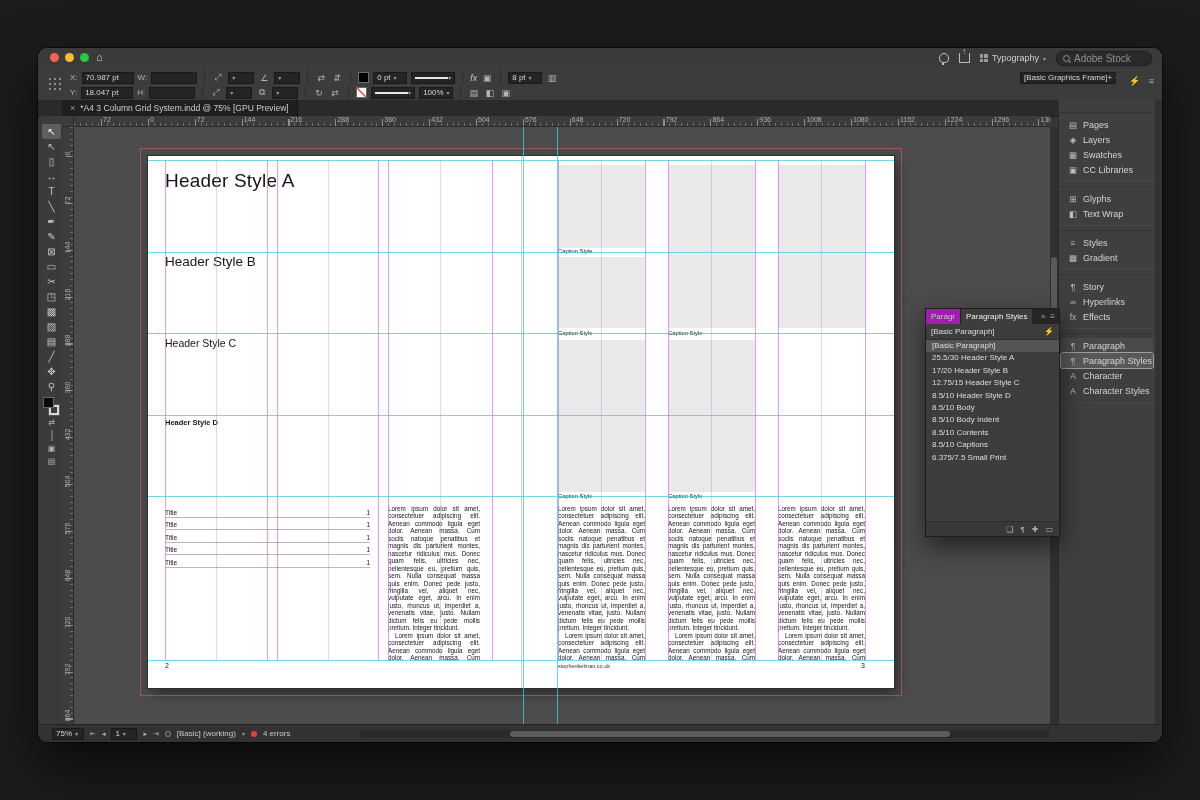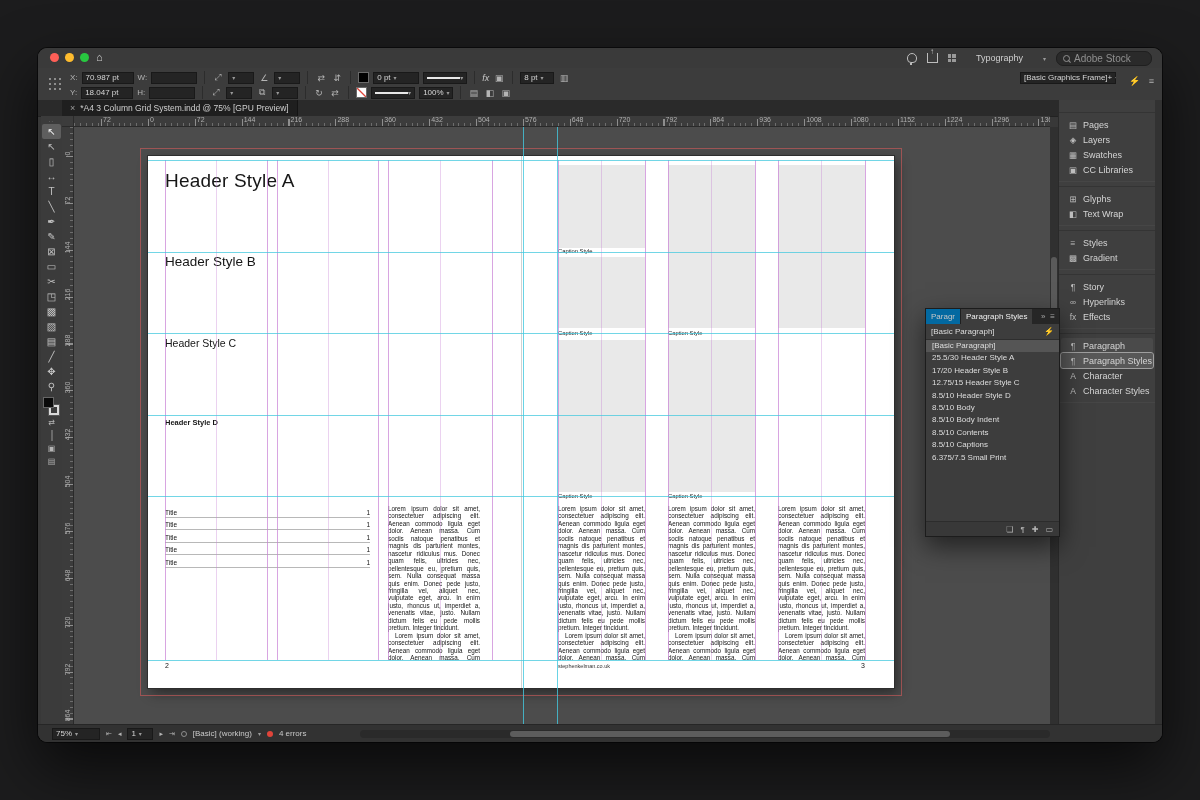--- a/index.html
+++ b/index.html
@@ -9,21 +9,21 @@
   .titlebar{position:absolute;left:0;top:0;right:0;height:20px;background:#3a3a3a;border-bottom:1px solid #292929;}
   .tl{position:absolute;top:5px;width:9px;height:9px;border-radius:50%;}
   .tl.red{left:12px;background:#ff5f57}.tl.yellow{left:27px;background:#febc2e}.tl.green{left:42px;background:#28c840}
   .home{position:absolute;left:58px;top:3px;color:#c9c9c9;font-size:11px;line-height:13px;}
   .wtitle{position:absolute;left:200px;right:300px;top:4px;text-align:center;font-size:10px;color:#d2d2d2;}
   .tbright{position:absolute;right:10px;top:2px;display:flex;align-items:center;gap:10px;height:16px;}
   .bulb{width:8px;height:8px;border:1px solid #bdbdbd;border-radius:50% 50% 40% 40%;position:relative;}
   .bulb::after{content:"";position:absolute;left:2px;bottom:-3px;width:2px;height:2px;background:#bdbdbd;}
   .sharebox{width:9px;height:9px;border:1px solid #bdbdbd;border-top:none;position:relative;}
   .sharebox i{position:absolute;left:2px;top:-5px;font-style:normal;font-size:8px;color:#bdbdbd;line-height:8px;}
-  .ws{display:flex;align-items:center;gap:20px;font-size:9px;color:#cfcfcf;}
+  .ws{display:flex;align-items:center;gap:4px;font-size:9px;color:#cfcfcf;}
   .wsicon{width:8px;height:8px;background:
      linear-gradient(#3a3a3a,#3a3a3a) 50% 0/1px 100% no-repeat,
      linear-gradient(#3a3a3a,#3a3a3a) 0 50%/100% 1px no-repeat,#9a9a9a;}
   .chevsm{font-size:6px;color:#9a9a9a;}
   .stock{display:flex;align-items:center;gap:4px;width:82px;height:13px;background:#2a2a2a;border:1px solid #1f1f1f;border-radius:7px;padding:0 6px;}
   .mag{width:5px;height:5px;border:1px solid #8f8f8f;border-radius:50%;position:relative;flex:none;}
   .mag::after{content:"";position:absolute;width:3px;height:1px;background:#8f8f8f;transform:rotate(45deg);right:-2px;bottom:-1px;}
   .stocktext{font-size:10px;color:#8f8f8f;}
   
   .cpanel{position:absolute;left:0;top:20px;right:0;height:32px;background:#3c3c3c;border-bottom:1px solid #262626;}
@@ -107,21 +107,21 @@
   .dockitem{height:15px;display:flex;align-items:center;gap:5px;padding:0 7px;color:#d4d4d4;margin:0 2px;border-radius:2px;}
   .dockitem.open{background:#4a4a4a;}
   .dockitem.activeitem{background:#585858;outline:1px solid #9f9f9f;}
   .dicon{width:10px;font-size:8.5px;color:#bdbdbd;text-align:center;flex:none;font-style:normal;}
   .dlabel{font-size:9px;white-space:nowrap;}
   .rightstrip{position:absolute;left:1117px;top:52px;width:7px;height:624px;background:#323232;}
   
   .floatpanel{position:absolute;left:887px;top:260px;width:135px;height:229px;background:#3d3d3d;border:1px solid #1c1c1c;box-shadow:0 10px 24px rgba(0,0,0,.55);z-index:60;box-sizing:border-box;}
   .ptabs{position:absolute;left:0;top:0;right:0;height:15px;background:#262626;display:flex;align-items:stretch;}
   .ptab{display:flex;align-items:center;padding:0 5px;font-size:8px;color:#c7c7c7;white-space:nowrap;}
-  .ptab.partial{max-width:34px;overflow:hidden;background:#0369a1;border-right:1px solid #1f1f1f;}
+  .ptab.partial{max-width:34px;overflow:hidden;background:#a21caf;border-right:1px solid #1f1f1f;}
   .ptab.active{background:#3d3d3d;color:#efefef;}
   .ptabicons{margin-left:auto;display:flex;gap:5px;align-items:center;padding-right:4px;color:#a5a5a5;font-size:8px;}
   .pfield{position:absolute;left:0;top:15px;right:0;height:16px;border-bottom:1px solid #2e2e2e;display:flex;align-items:center;font-size:8px;color:#ddd;padding:0 5px;gap:4px;box-sizing:border-box;}
   .pfieldicons{margin-left:auto;display:flex;gap:4px;color:#a5a5a5;font-size:8px;}
   .plist{position:absolute;left:0;top:31px;right:0;bottom:16px;overflow:hidden;}
   .stylerow{height:12.4px;line-height:12.4px;font-size:8px;color:#dedede;padding-left:6px;white-space:nowrap;}
   .stylerow.selected{background:#555;}
   .pfooter{position:absolute;left:0;bottom:0;right:0;height:15px;background:#383838;border-top:1px solid #2c2c2c;display:flex;justify-content:flex-end;align-items:center;gap:7px;padding:0 6px;box-sizing:border-box;}
   .pficon{color:#b5b5b5;font-size:8px;}
   
@@ -184,21 +184,21 @@
           </span>
         <span class="cpicon">∠</span>
         <span class="fld" style="width:26px">
             <span class="chev">▾</span>
           </span>
         <span class="cpsep"></span>
         <span class="cpicon">⇄</span>
         <span class="cpicon">⇵</span>
         <span class="cpsep"></span>
         <span class="swb"></span>
-        <span class="fld" style="width:46px">
+        <span class="fld" style="width:34px">
             <span>0 pt</span>
             <span class="chev">▾</span>
           </span>
         <span class="lineprev">
             <i></i>
             <span class="chev">▾</span>
           </span>
         <span class="cpsep"></span>
         <span class="fx">fx</span>
         <span class="cpicon">▣</span>
@@ -537,21 +537,21 @@
         </div>
       <div class="pfooter">
           <span class="pficon">❏</span>
           <span class="pficon">¶</span>
           <span class="pficon">✚</span>
           <span class="pficon">▭</span>
         </div>
     </div>
 
     <div class="statusbar">
-      <span class="fld" style="width:48px">
+      <span class="fld" style="width:32px">
           <span>75%</span>
           <span class="chev">▾</span>
         </span>
       <span class="navico">⇤</span>
       <span class="navico">◂</span>
       <span class="fld" style="width:26px">
           <span>1</span>
           <span class="chev">▾</span>
         </span>
       <span class="navico">▸</span>

